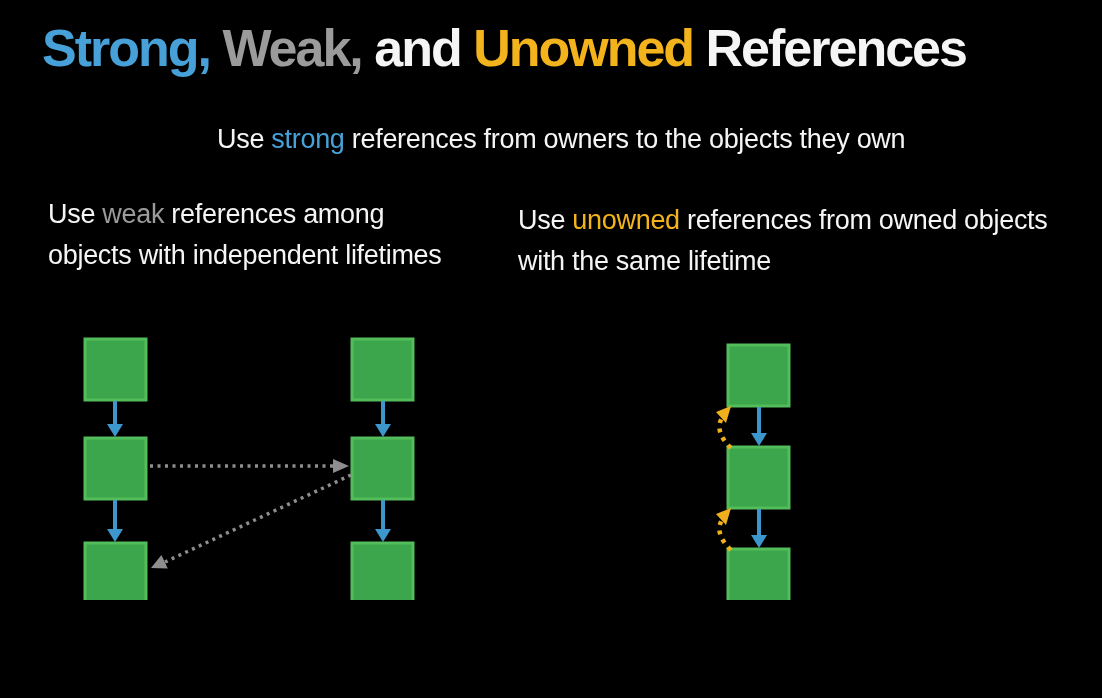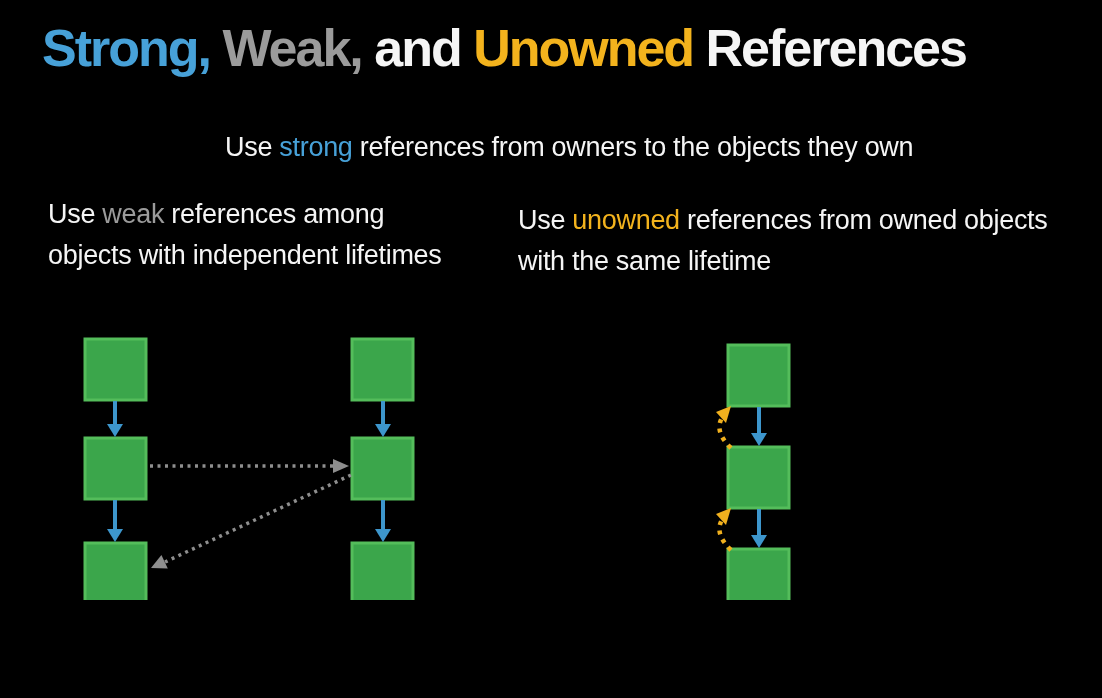--- a/index.html
+++ b/index.html
@@ -23,21 +23,21 @@
     margin: 0;
     font-size: 52px;
     font-weight: 700;
     letter-spacing: -2px;
     white-space: nowrap;
   }
   .subtitle {
     position: absolute;
     left: 217px;
     top: 124px;
-    margin: 8px;
+    margin: 0;
     font-size: 27px;
     font-weight: 400;
     letter-spacing: -0.3px;
     white-space: nowrap;
   }
   .note {
     position: absolute;
     margin: 0;
     font-size: 27px;
     font-weight: 400;

